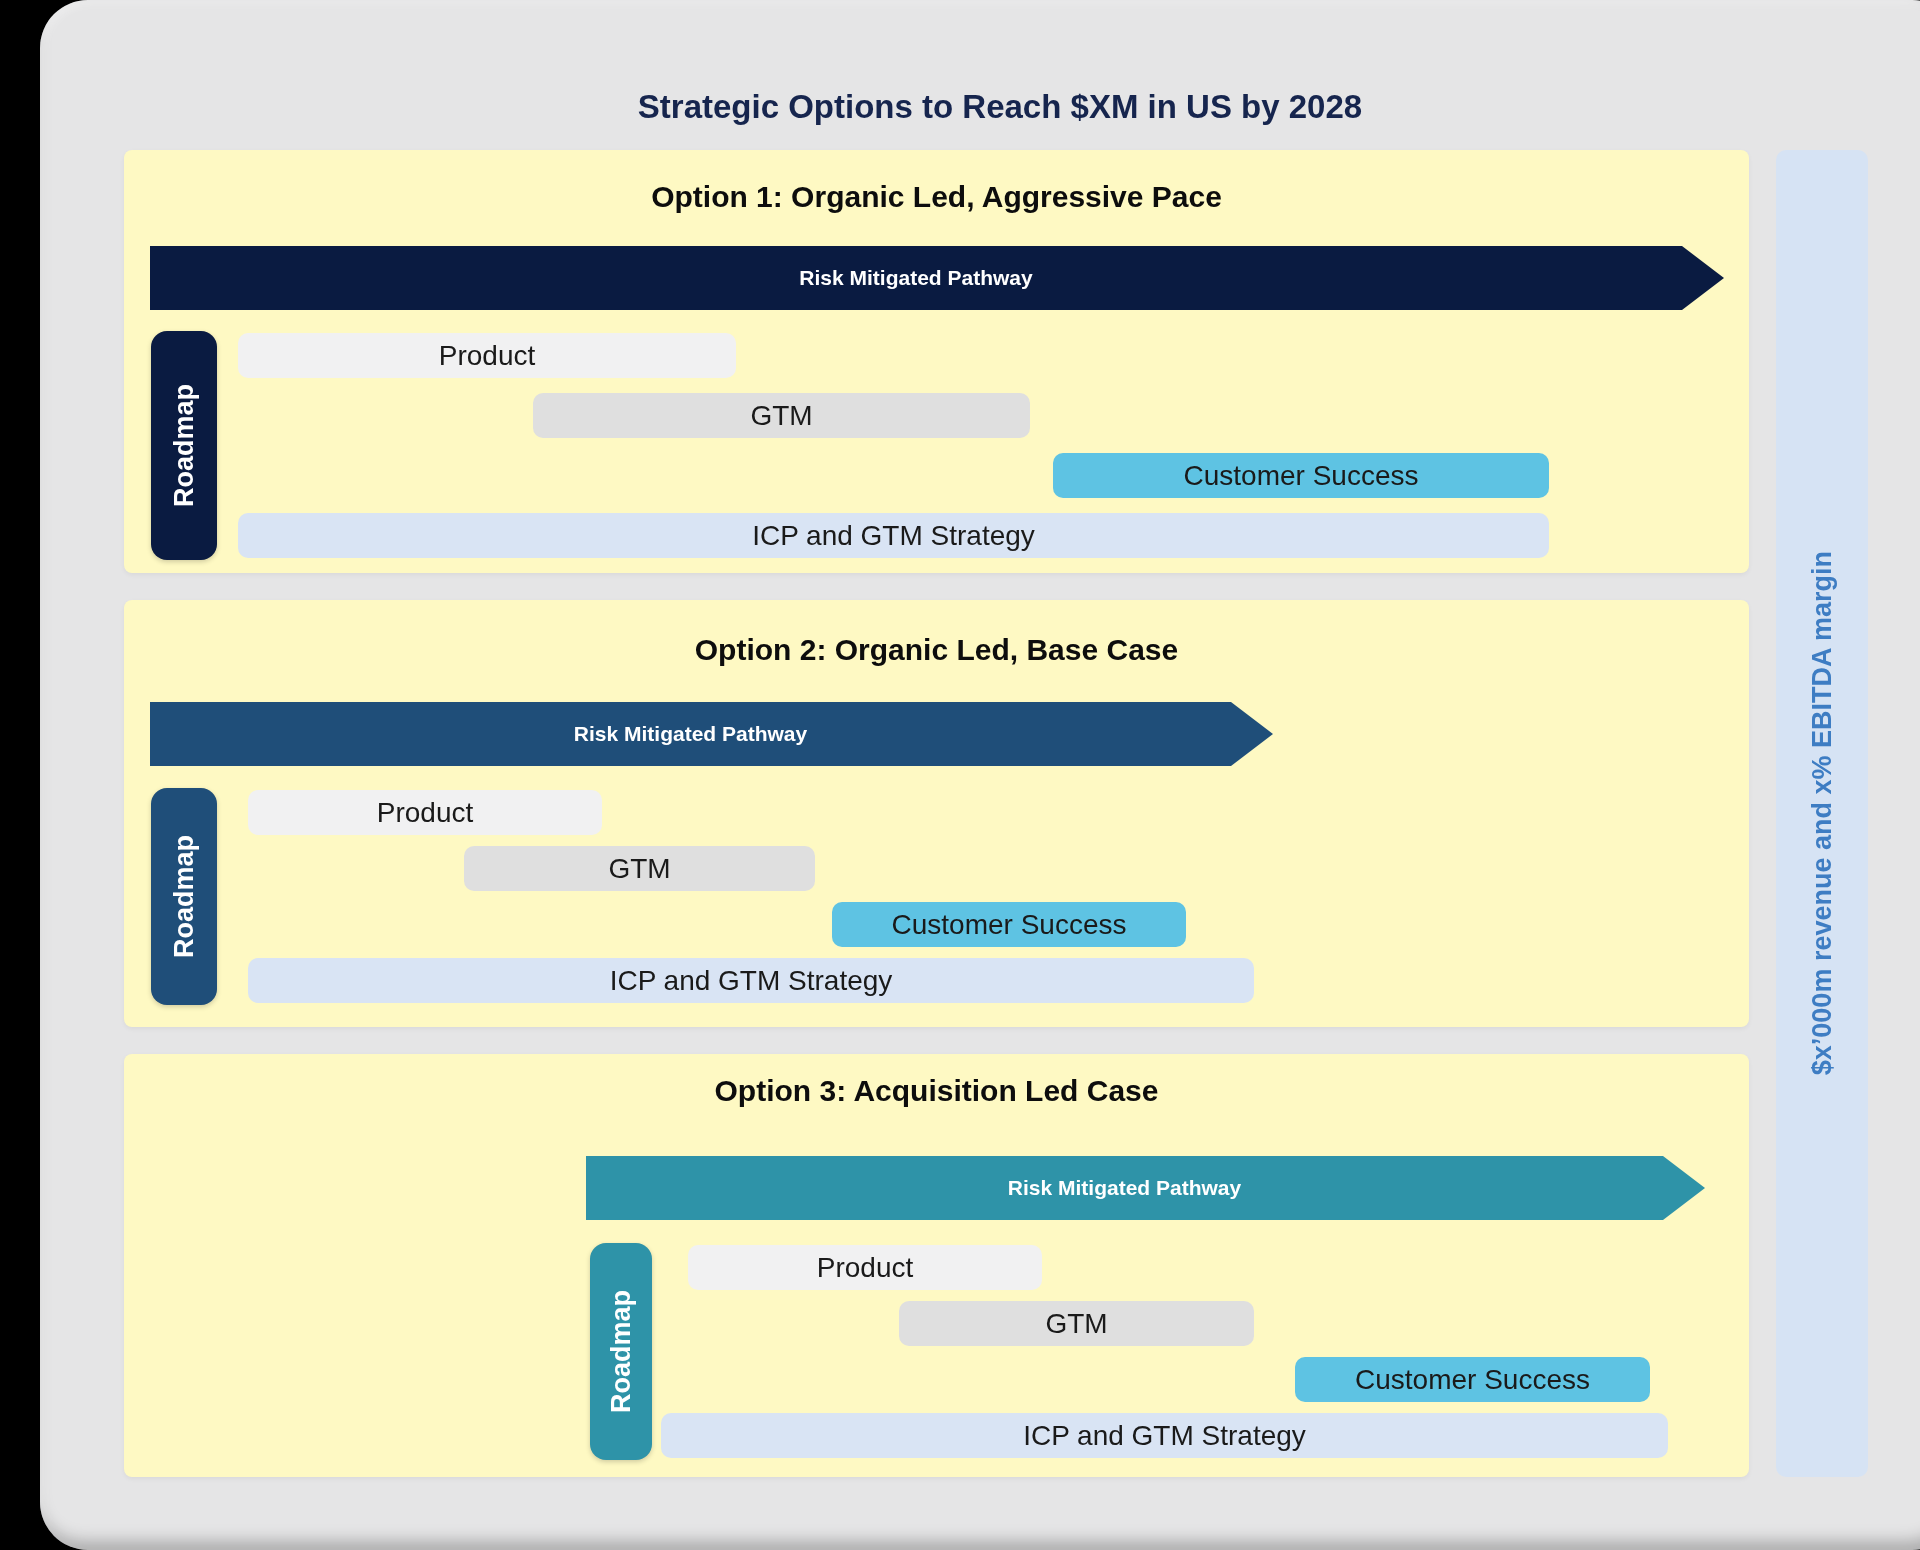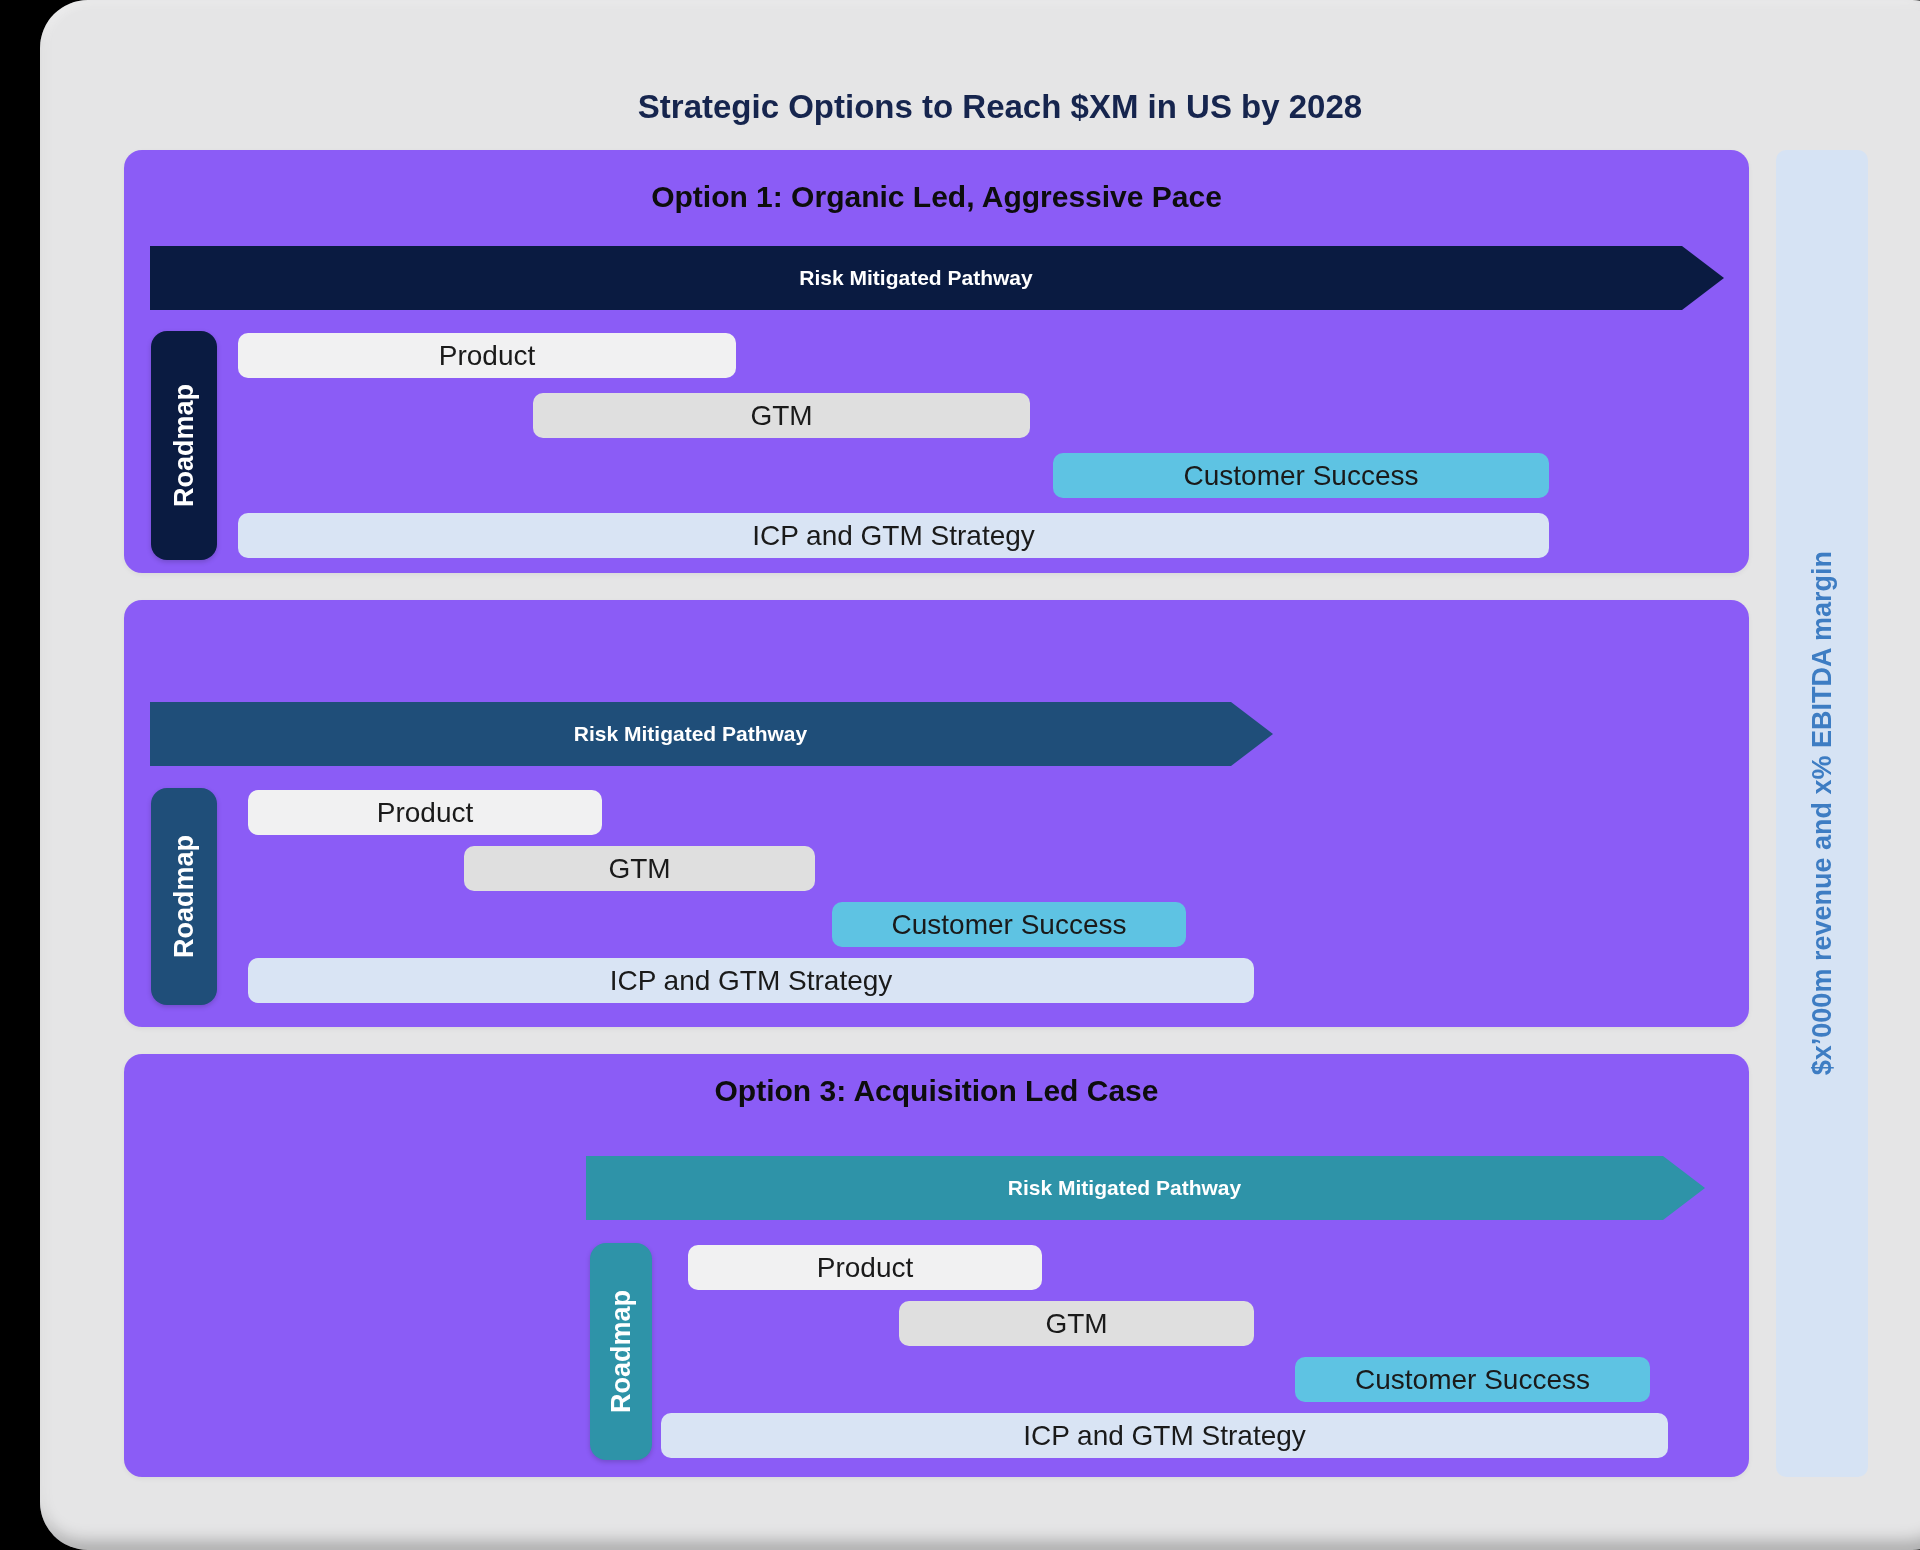--- a/index.html
+++ b/index.html
@@ -12,21 +12,21 @@
     margin-left: 40px;
   }
 
   .main-title {
     position:absolute; top:88px; left:0; width:1920px;
     text-align:center; font-size:33px; font-weight:bold; color:#16254E;
   }
 
   .panel {
     position:absolute; left:84px; width:1625px;
-    background:#8b5cf6; border-radius:18px;
+    background:#fef9c3; border-radius:8px;
     box-shadow: 0 2px 5px rgba(0,0,0,0.05);
   }
   .p1 { top:150px; height:423px; }
   .p2 { top:600px; height:427px; }
   .p3 { top:1054px; height:423px; }
 
   .opt-title {
     position:absolute; left:0; width:100%; margin:0;
     text-align:center; font-size:30px; font-weight:bold; color:#0D0D0D;
   }
@@ -105,20 +105,21 @@
     <div class="roadmap" style="background-color: rgb(10, 27, 65);">
       <span class="vtext">Roadmap</span>
     </div>
     <div class="bar bar-product" style="background-color: rgb(241, 241, 242);">Product</div>
     <div class="bar bar-gtm" style="background-color: rgb(223, 223, 223);">GTM</div>
     <div class="bar bar-cs" style="background-color: rgb(94, 195, 227);">Customer Success</div>
     <div class="bar bar-icp" style="background-color: rgb(217, 228, 244);">ICP and GTM Strategy</div>
   </section>
 
   <section class="panel p2">
+    <h2 class="opt-title">Option 2: Organic Led, Base Case</h2>
     <div class="arrow" style="background-color: rgb(31, 78, 121);">
       <span>Risk Mitigated Pathway</span>
     </div>
     <div class="roadmap" style="background-color: rgb(31, 78, 121);">
       <span class="vtext">Roadmap</span>
     </div>
     <div class="bar bar-product" style="background-color: rgb(241, 241, 242);">Product</div>
     <div class="bar bar-gtm" style="background-color: rgb(223, 223, 223);">GTM</div>
     <div class="bar bar-cs" style="background-color: rgb(94, 195, 227);">Customer Success</div>
     <div class="bar bar-icp" style="background-color: rgb(217, 228, 244);">ICP and GTM Strategy</div>

